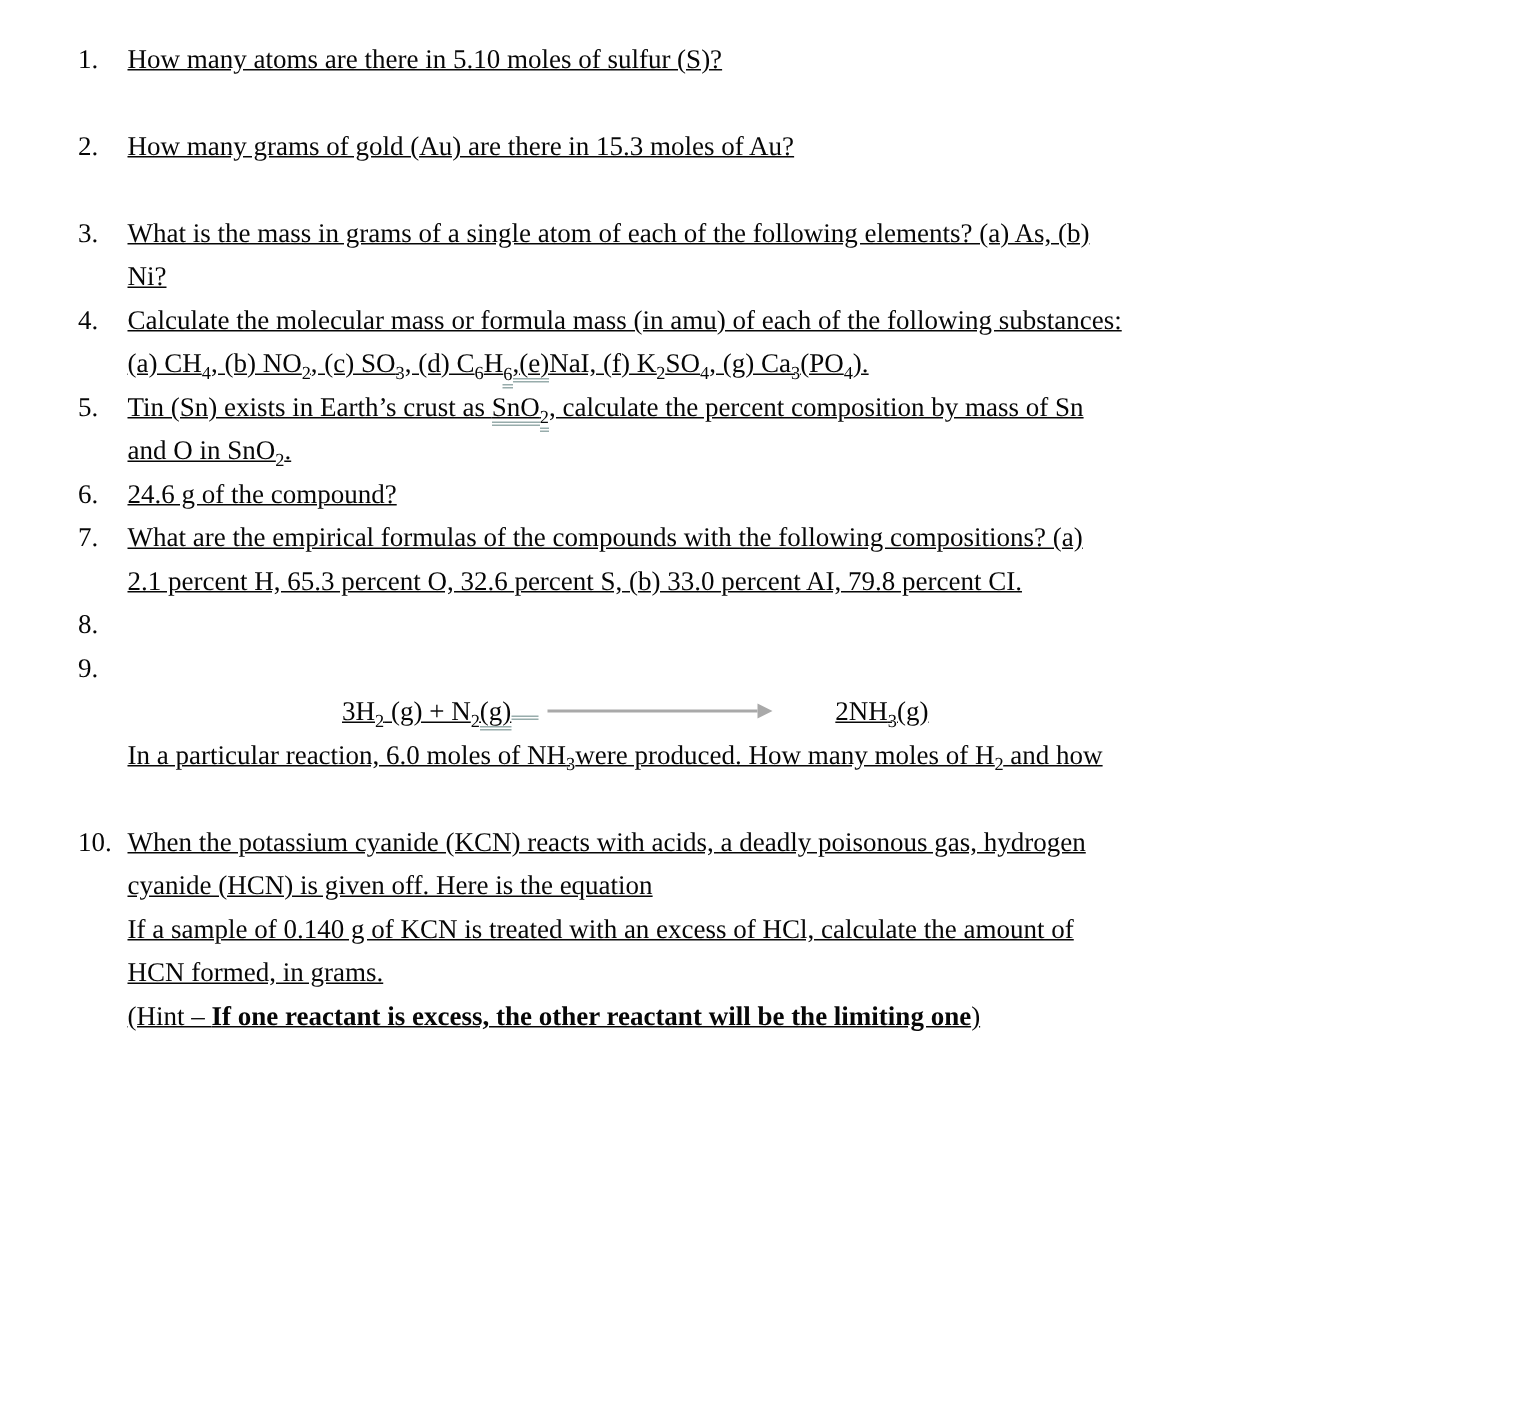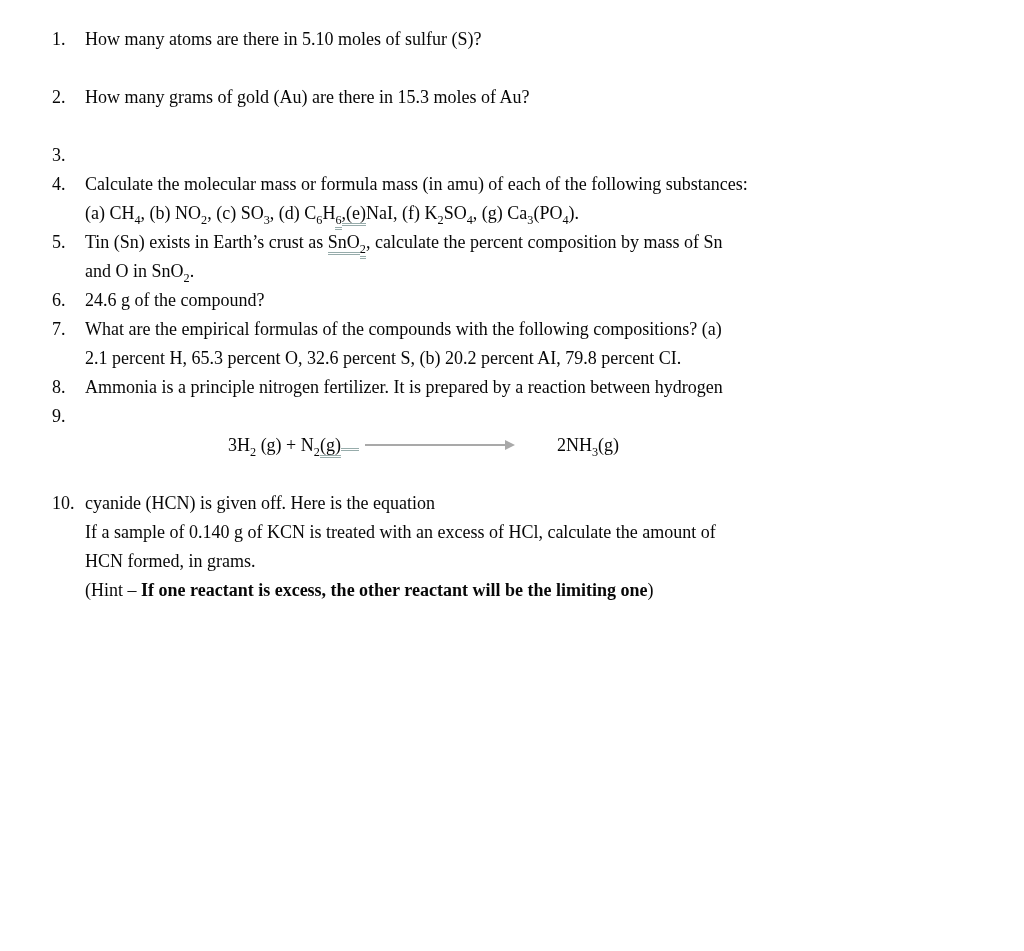--- a/index.html
+++ b/index.html
@@ -12,21 +12,21 @@
     font-family: "Liberation Serif", "DejaVu Serif", serif;
     font-size: 18px;
     line-height: 29px;
     color: #070707;
     padding: 25px 38px 0 52px;
     overflow: hidden;
   }
   .question { display: flex; }
   .question.gap { margin-top: 29px; }
   .qnum { flex: 0 0 33px; width: 33px; }
-  .qbody { flex: 1; min-width: 0; }
+  .qbody { flex: 1; min-width: 0; text-decoration: underline; }
   .qline { white-space: pre-wrap; min-height: 29px; }
   sub { font-size: 0.68em; line-height: 0; }
   .bold { font-weight: bold; }
   .umark { border-bottom: 3px double #97acab; }
   .rule { display: inline-block; border-bottom: 3px double #97acab; height: 0.78em; }
   .arrow {
     display: inline-flex;
     align-items: center;
     vertical-align: middle;
     position: relative;
@@ -55,20 +55,22 @@
       </div>
       <div class="question gap">
         <div class="qnum">2.</div>
         <div class="qbody">
           <div class="qline"><span>How many grams of gold (Au) are there in 15.3 moles of Au?</span></div>
         </div>
       </div>
       <div class="question gap">
         <div class="qnum">3.</div>
         <div class="qbody">
+          <div class="qline"><span>What is the mass in grams of a single atom of each of the following elements? (a) As, (b)</span></div>
+          <div class="qline"><span>Ni?</span></div>
         </div>
       </div>
       <div class="question">
         <div class="qnum">4.</div>
         <div class="qbody">
           <div class="qline"><span>Calculate the molecular mass or formula mass (in amu) of each of the following substances:</span></div>
           <div class="qline"><span>(a) CH</span><sub>4</sub><span>, (b) NO</span><sub>2</sub><span>, (c) SO</span><sub>3</sub><span>, (d) C</span><sub>6</sub><span>H</span><sub class="umark">6</sub><span class="umark">,(e)</span><span>NaI, (f) K</span><sub>2</sub><span>SO</span><sub>4</sub><span>, (g) Ca</span><sub>3</sub><span>(PO</span><sub>4</sub><span>).</span></div>
         </div>
       </div>
       <div class="question">
@@ -81,39 +83,40 @@
       <div class="question">
         <div class="qnum">6.</div>
         <div class="qbody">
           <div class="qline"><span>24.6 g of the compound?</span></div>
         </div>
       </div>
       <div class="question">
         <div class="qnum">7.</div>
         <div class="qbody">
           <div class="qline"><span>What are the empirical formulas of the compounds with the following compositions? (a)</span></div>
-          <div class="qline"><span>2.1 percent H, 65.3 percent O, 32.6 percent S, (b) 20.2 percent AI, 79.8 percent CI.</span></div>
+          <div class="qline"><span>2.1 percent H, 65.3 percent O, 32.6 percent S, (b) 33.0 percent AI, 79.8 percent CI.</span></div>
         </div>
       </div>
       <div class="question">
         <div class="qnum">8.</div>
         <div class="qbody">
-          <div class="qline"><span>Ammonia is a principle nitrogen fertilizer. It is prepared by a reaction between hydrogen</span></div>
         </div>
       </div>
       <div class="question">
         <div class="qnum">9.</div>
         <div class="qbody">
           <div class="qline"><span></span></div>
           <div class="qline" style="padding-left: 143px;"><span>3H</span><sub>2</sub><span> (g) + N</span><sub>2</sub><span class="umark">(g)</span><span class="rule" style="width: 18px;"></span><span class="arrow" style="width: 150px;"><span class="shaft"></span><span class="head"></span></span><span class="post"><span>2NH</span><sub>3</sub><span>(g)</span></span></div>
+          <div class="qline"><span>In a particular reaction, 6.0 moles of NH</span><sub>3</sub><span>were produced. How many moles of H</span><sub>2</sub><span> and how</span></div>
         </div>
       </div>
       <div class="question gap">
         <div class="qnum">10.</div>
         <div class="qbody">
+          <div class="qline"><span>When the potassium cyanide (KCN) reacts with acids, a deadly poisonous gas, hydrogen</span></div>
           <div class="qline"><span>cyanide (HCN) is given off. Here is the equation</span></div>
           <div class="qline"><span>If a sample of 0.140 g of KCN is treated with an excess of HCl, calculate the amount of</span></div>
           <div class="qline"><span>HCN formed, in grams.</span></div>
           <div class="qline"><span>(Hint – </span><span class="bold">If one reactant is excess, the other reactant will be the limiting one</span><span>)</span></div>
         </div>
       </div>
     </div>
 </div>
 
 </body></html>

